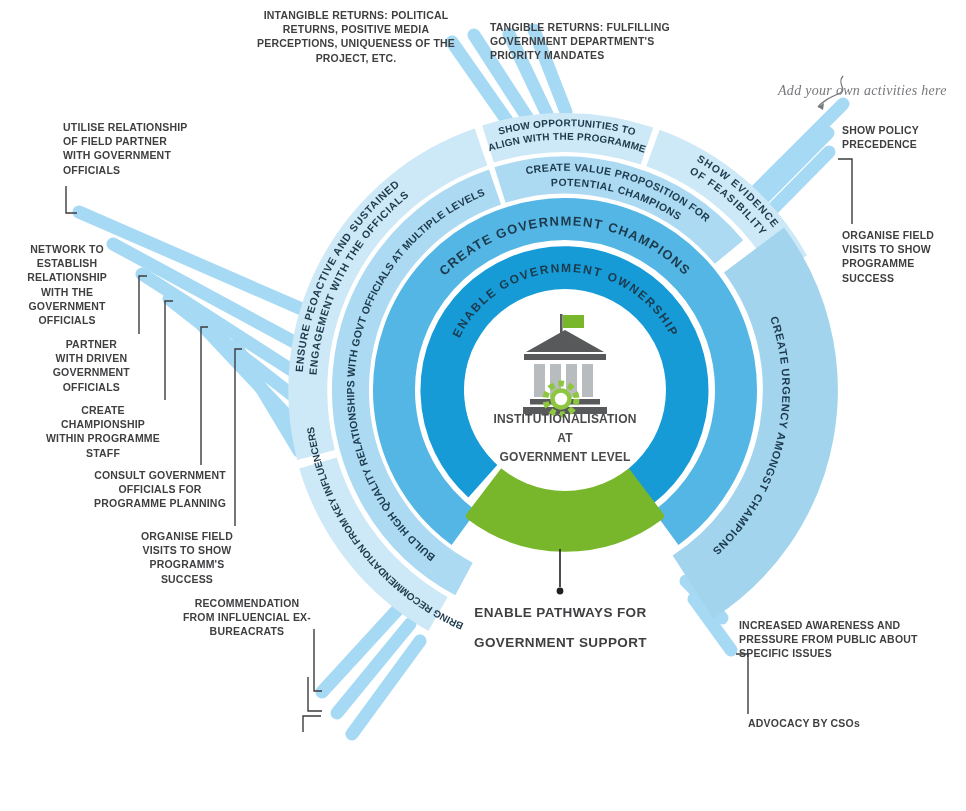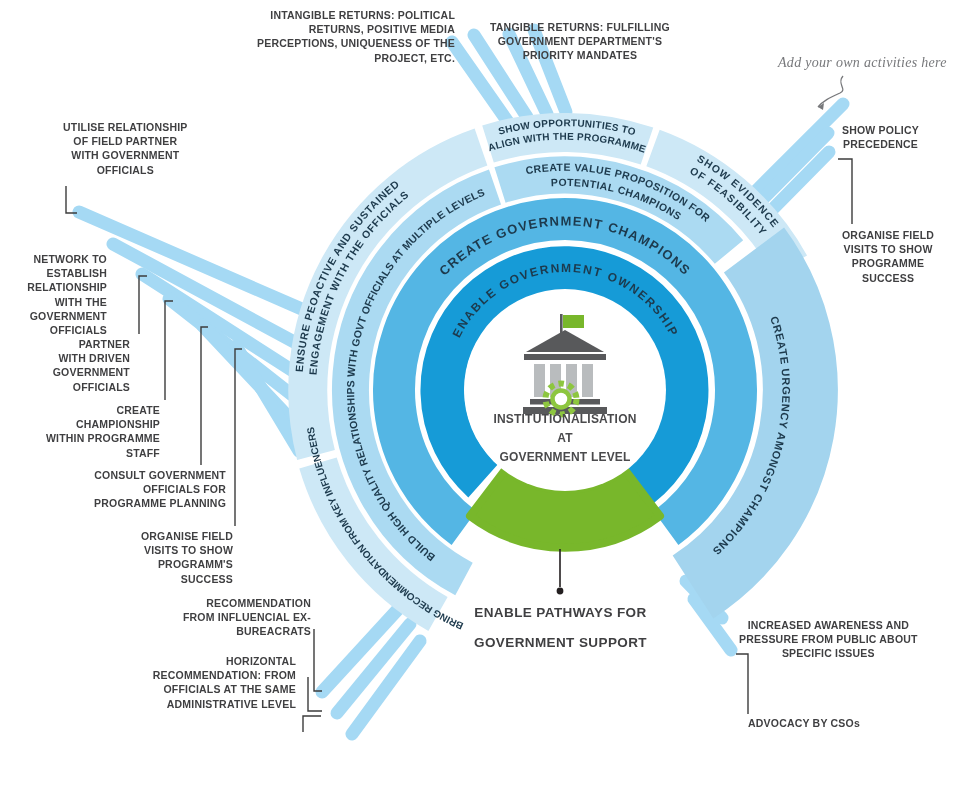--- a/index.html
+++ b/index.html
@@ -1,24 +1,24 @@
 <!DOCTYPE html>
 <html><head>
 <meta charset="utf-8">
 <style>
   html,body{margin:0;padding:0;background:#ffffff;}
   .canvas{position:relative;width:966px;height:811px;background:#fff;overflow:hidden;
           font-family:"Liberation Sans",sans-serif;}
   .canvas svg{position:absolute;left:0;top:0;}
   .lbl{position:absolute;font-family:"Liberation Sans",sans-serif;font-weight:bold;
-       font-size:10.5px;line-height:1.35;color:#3f3f41;white-space:pre-line;letter-spacing:.2px;text-align:center;}
-  .ra{text-align:right;}
+       font-size:10.5px;line-height:1.35;color:#3f3f41;white-space:pre-line;letter-spacing:.2px;}
+  .ra{text-align:center;}
   .ctr{text-align:center;}
   .script{font-family:"Liberation Serif",serif;font-style:italic;font-weight:normal;
-          font-size:14px;color:#77787b;letter-spacing:.3px;white-space:nowrap;}
+          font-size:14px;color:#77787b;letter-spacing:.3px;white-space:nowrap;margin-top:28px;}
   .bigctr{font-size:12px;line-height:1.6;color:#4a4a4c;}
   .pathways{font-size:13.5px;line-height:2.2;color:#3f3f41;letter-spacing:.4px;}
   .arcT{font-weight:bold;fill:#1d3a4d;dominant-baseline:middle;}
 </style>
 </head>
 <body>
 
 <div class="canvas">
 <svg width="966" height="811" viewBox="0 0 966 811">
 
@@ -156,21 +156,21 @@
   <div class="lbl" style="left:842px;top:123px;">SHOW POLICY
 PRECEDENCE</div>
   <div class="lbl" style="left:842px;top:228px;">ORGANISE FIELD
 VISITS TO SHOW
 PROGRAMME
 SUCCESS</div>
   <div class="lbl" style="left:63px;top:120px;">UTILISE RELATIONSHIP
 OF FIELD PARTNER
 WITH GOVERNMENT
 OFFICIALS</div>
-  <div class="lbl ra" style="right:859px;top:252px;">NETWORK TO
+  <div class="lbl ra" style="right:859px;top:242px;">NETWORK TO
 ESTABLISH
 RELATIONSHIP
 WITH THE
 GOVERNMENT
 OFFICIALS</div>
   <div class="lbl ra" style="right:836px;top:337px;">PARTNER
 WITH DRIVEN
 GOVERNMENT
 OFFICIALS</div>
   <div class="lbl ra" style="right:806px;top:403px;">CREATE
@@ -180,24 +180,20 @@
   <div class="lbl ra" style="right:740px;top:468px;">CONSULT GOVERNMENT
 OFFICIALS FOR
 PROGRAMME PLANNING</div>
   <div class="lbl ra" style="right:733px;top:529px;">ORGANISE FIELD
 VISITS TO SHOW
 PROGRAMM'S
 SUCCESS</div>
   <div class="lbl ra" style="right:655px;top:596px;margin-left:16px;">RECOMMENDATION
 FROM INFLUENCIAL EX-
 BUREACRATS</div>
-  <div class="lbl ra" style="right:670px;top:654px;">HORIZONTAL
-RECOMMENDATION: FROM
-OFFICIALS AT THE SAME
-ADMINISTRATIVE LEVEL</div>
   <div class="lbl" style="left:739px;top:600px;margin-top:18px;">INCREASED AWARENESS AND
 PRESSURE FROM PUBLIC ABOUT
 SPECIFIC ISSUES</div>
   <div class="lbl" style="left:748px;top:716px;">ADVOCACY BY CSOs</div>
   <div class="lbl ctr bigctr" style="left:465px;top:410px;width:200px;">INSTITUTIONALISATION
 AT
 GOVERNMENT LEVEL</div>
   <div class="lbl ctr pathways" style="left:408px;top:598px;width:305px;">ENABLE PATHWAYS FOR
 GOVERNMENT SUPPORT</div>
 </div>

